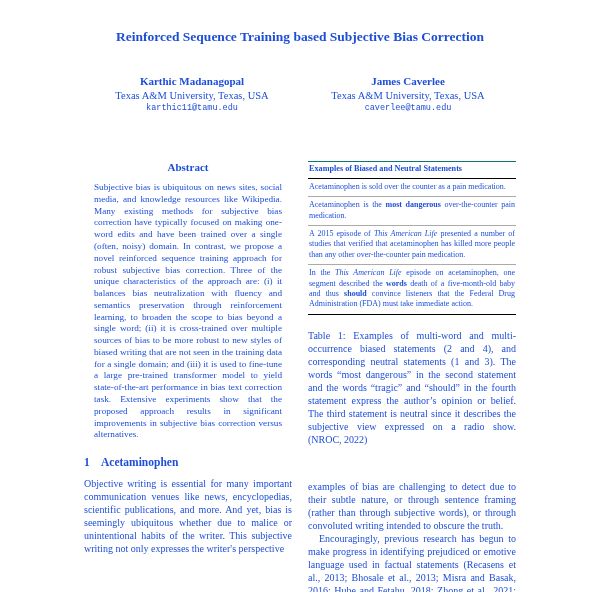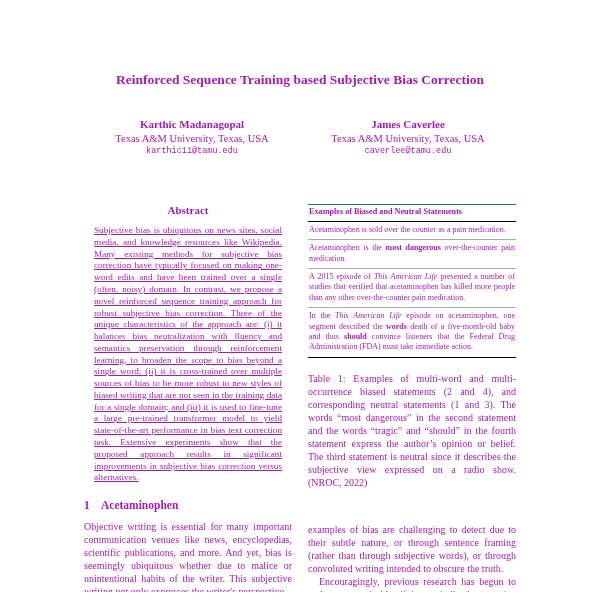--- a/index.html
+++ b/index.html
@@ -1,38 +1,38 @@
 <!DOCTYPE html>
 <html lang="en"><head>
 <meta charset="utf-8">
 <style>
   * { box-sizing: border-box; margin: 0; padding: 0; }
   html, body { background: #ffffff; }
   .page {
     width: 600px; height: 592px; overflow: hidden; position: relative;
-    background: #ffffff; color: #a21caf;
+    background: #ffffff; color: #1d4ed8;
     font-family: "Liberation Serif", serif;
-    padding: 72px 84px 0 84px;
+    padding: 29px 84px 0 84px;
   }
   .title {
     font-size: 13.5px; font-weight: bold; text-align: center;
     line-height: 1.2; margin: 0 0 30px 0;
   }
   .authors { display: flex; margin: 0 0 48px 0; }
   .author { flex: 1; text-align: center; }
   .author-name { font-size: 11px; font-weight: bold; margin-bottom: 3px; }
   .author-affil { font-size: 10.5px; margin-bottom: 2px; }
   .author-email { font-size: 8.5px; font-family: "Liberation Mono", "DejaVu Sans Mono", monospace; }
   .columns { display: flex; gap: 16px; align-items: flex-start; }
   .col { flex: 1; min-width: 0; }
 
   .abstract-heading { text-align: center; font-weight: bold; font-size: 11px; margin-bottom: 9px; }
   .abstract-text {
     font-size: 9.2px; line-height: 1.28; text-align: justify;
-    padding: 0 10px; hyphens: auto; text-decoration: underline;
+    padding: 0 10px; hyphens: auto;
   }
   .section-heading { font-size: 11.5px; font-weight: bold; margin: 15px 0 9px 0; }
   .secnum { display: inline-block; min-width: 17px; }
   .para { font-size: 10px; line-height: 1.3; text-align: justify; hyphens: auto; }
   .para.indent { text-indent: 11px; }
   .rc-body-start { margin-top: 34px; }
 
   .extable {
     border-top: 1px solid #0f766e; border-bottom: 1px solid #000;
     font-size: 8px; line-height: 1.3;

